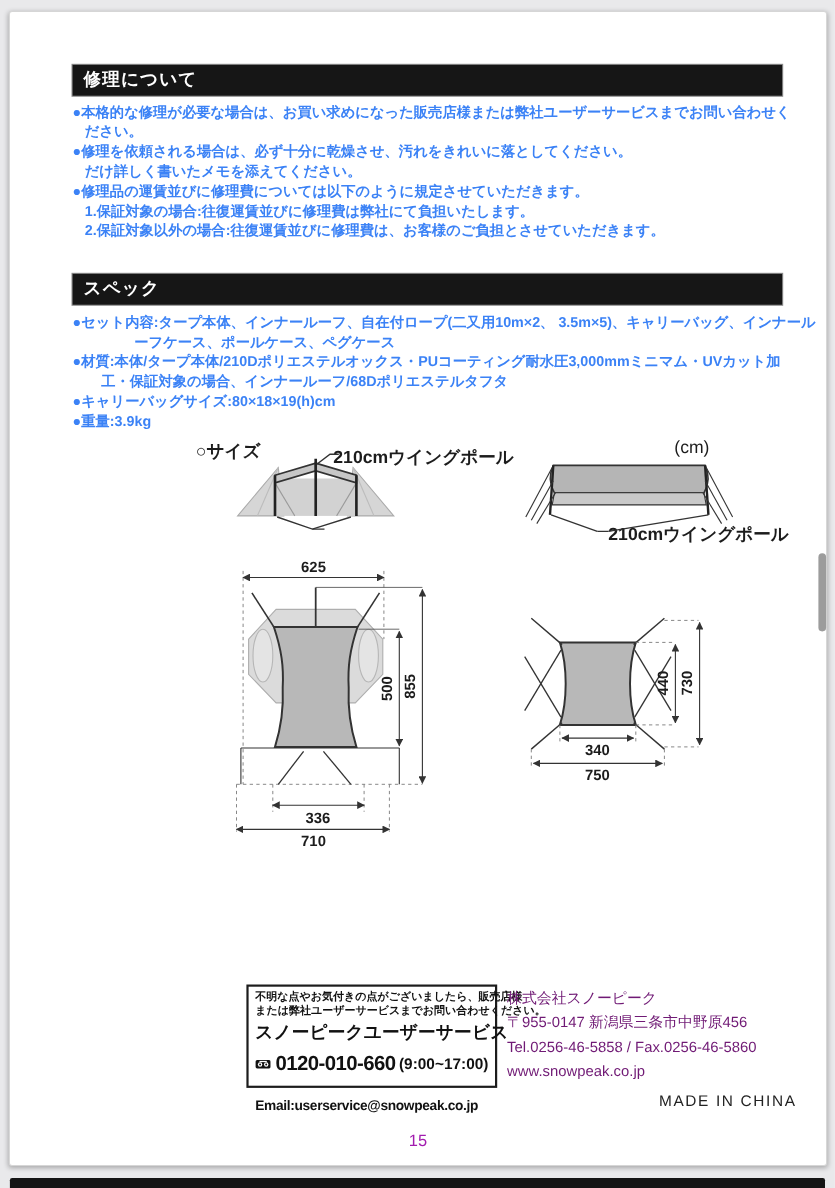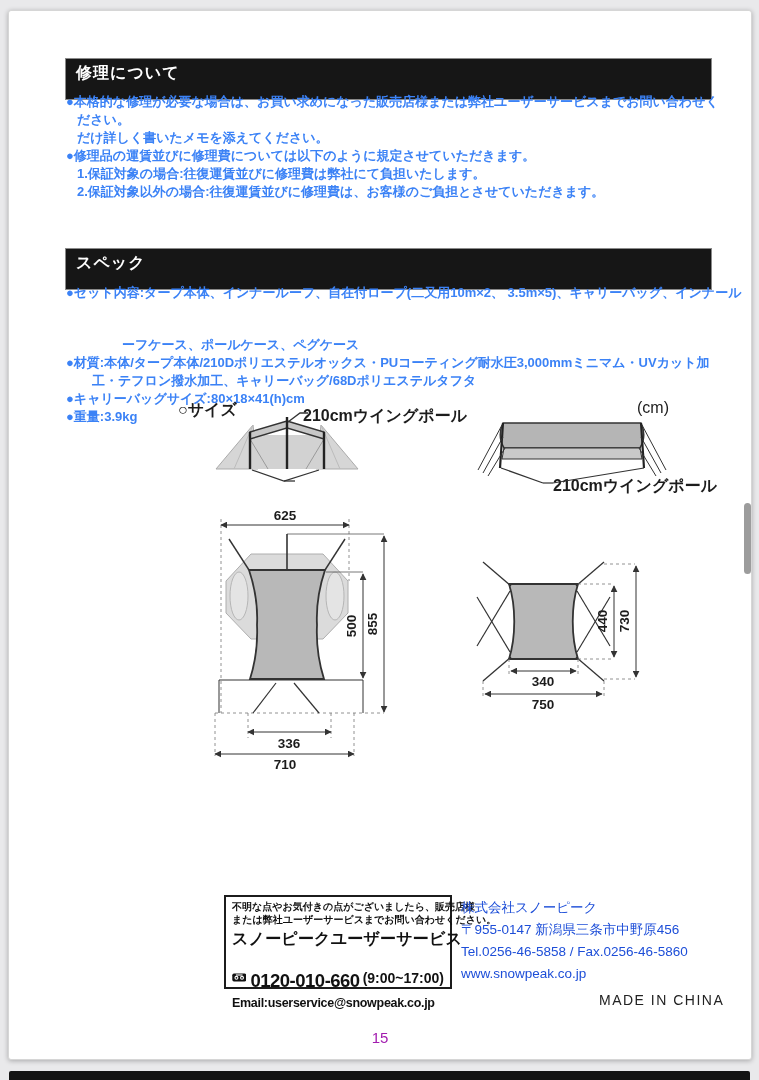--- a/index.html
+++ b/index.html
@@ -1,44 +1,44 @@
 <!DOCTYPE html>
 <html><head>
 <meta charset="utf-8">
 <style>
   html,body{margin:0;padding:0;}
   body{font-family:"Liberation Sans","DejaVu Sans",sans-serif;}
   #screen{position:relative;width:759px;height:1080px;background:#e9e9eb;overflow:hidden;}
   .page{position:absolute;left:8px;top:10px;width:742px;height:1048px;background:#ffffff;
         border:1px solid #d6d6d6;border-radius:3px;box-shadow:0 1px 5px rgba(0,0,0,0.28);}
   .abs{position:absolute;}
-  .bar{position:absolute;left:57px;width:645px;height:40px;background:#161616;
+  .bar{position:absolute;left:57px;width:645px;height:28px;background:#161616;
        box-shadow:0 0 0 1px #8a8a8a;}
   .bar span{display:block;color:#ffffff;font-size:16px;font-weight:700;line-height:28px;
        padding-left:10px;letter-spacing:1px;}
   .textblock{position:absolute;left:57px;width:652px;color:#3b82f6;}
   .tl{font-size:13px;line-height:18px;font-weight:600;white-space:nowrap;}
   .ind1{padding-left:11px;}
-  .indA{padding-left:56px;margin-top:34px;}
+  .indA{padding-left:56px;}
   .indB{padding-left:26px;}
   .small-label{position:absolute;font-size:16px;font-weight:600;color:#1c1c1c;white-space:nowrap;}
   svg text.dim{font-family:"Liberation Sans","DejaVu Sans",sans-serif;font-size:13.5px;
        font-weight:600;fill:#1c1c1c;}
   .dl{stroke:#333;stroke-width:1;}
   .dash{stroke:#777;stroke-width:0.8;stroke-dasharray:3,3;}
   .thin{stroke:#555;stroke-width:0.8;}
   .contact-box{position:absolute;left:215px;top:884px;width:228px;height:94px;
        border:2px solid #1c1c1c;padding:4px 6px;box-sizing:border-box;color:#111;}
   .contact-note{font-size:10px;font-weight:700;line-height:12.5px;white-space:nowrap;}
   .contact-title{font-size:16px;font-weight:800;margin-top:3px;white-space:nowrap;letter-spacing:0.2px;}
-  .phone-row{display:flex;align-items:flex-start;margin-top:20px;}
+  .phone-row{display:flex;align-items:center;margin-top:6px;}
   .phone-number{font-size:18.5px;font-weight:800;margin-left:4px;letter-spacing:-0.5px;white-space:nowrap;}
   .phone-hours{font-size:14px;font-weight:700;margin-left:3px;white-space:nowrap;}
-  .contact-email{font-size:12.5px;font-weight:800;margin-top:4px;letter-spacing:-0.3px;white-space:nowrap;}
-  .company{position:absolute;left:452px;top:886px;color:#1d4ed8;}
+  .contact-email{font-size:12.5px;font-weight:800;margin-top:20px;letter-spacing:-0.3px;white-space:nowrap;}
+  .company{position:absolute;left:452px;top:886px;color:#701a75;}
   .company div{font-size:13.5px;line-height:22px;white-space:nowrap;}
   .made-in{position:absolute;left:590px;top:981px;font-size:14px;letter-spacing:1.5px;color:#222;white-space:nowrap;}
   .page-num{position:absolute;left:0;right:0;top:1018px;text-align:center;font-size:15px;color:#a21caf;}
   .next-page-edge{position:absolute;left:9px;top:1071px;width:741px;height:9px;background:#141414;
        border-radius:2px 2px 0 0;}
   .scrollbar-thumb{position:absolute;left:744px;top:503px;width:7px;height:71px;background:#9c9c9c;
        border-radius:3.5px;}
   .freedial{display:inline-block;}
 </style>
 </head>
@@ -46,40 +46,41 @@
 
 <div id="screen">
   <div class="page">
 
     <div class="bar" style="top:48px;">
       <span>修理について</span>
     </div>
     <div class="textblock" style="top:82px;">
       <div class="tl">●本格的な修理が必要な場合は、お買い求めになった販売店様または弊社ユーザーサービスまでお問い合わせく</div>
       <div class="tl ind1">ださい。</div>
+      <div class="tl">●修理を依頼される場合は、必ず十分に乾燥させ、汚れをきれいに落としてください。</div>
       <div class="tl ind1">だけ詳しく書いたメモを添えてください。</div>
       <div class="tl">●修理品の運賃並びに修理費については以下のように規定させていただきます。</div>
       <div class="tl ind1">1.保証対象の場合:往復運賃並びに修理費は弊社にて負担いたします。</div>
       <div class="tl ind1">2.保証対象以外の場合:往復運賃並びに修理費は、お客様のご負担とさせていただきます。</div>
     </div>
 
     <div class="bar" style="top:238px;">
       <span>スペック</span>
     </div>
     <div class="textblock" style="top:273px;">
       <div class="tl">●セット内容:タープ本体、インナールーフ、自在付ロープ(二又用10m×2、 3.5m×5)、キャリーバッグ、インナール</div>
       <div class="tl indA">ーフケース、ポールケース、ペグケース</div>
       <div class="tl">●材質:本体/タープ本体/210Dポリエステルオックス・PUコーティング耐水圧3,000mmミニマム・UVカット加</div>
-      <div class="tl indB">工・テフロン撥水加工、キャリーバッグ/68Dポリエステルタフタ</div>
-      <div class="tl">●キャリーバッグサイズ:80×18×41(h)cm</div>
+      <div class="tl indB">工・保証対象の場合、インナールーフ/68Dポリエステルタフタ</div>
+      <div class="tl">●キャリーバッグサイズ:80×18×19(h)cm</div>
       <div class="tl">●重量:3.9kg</div>
     </div>
 
     <div class="small-label" style="left:169px;top:389px;">○サイズ</div>
-    <div class="small-label" style="left:628px;top:388px;font-weight:400;">(cm)</div>
+    <div class="small-label" style="left:604px;top:388px;font-weight:400;">(cm)</div>
     <div class="small-label" style="left:294px;top:395px;">210cmウイングポール</div>
     <div class="small-label" style="left:544px;top:465px;">210cmウイングポール</div>
 
     <svg class="abs" style="left:187px;top:400px;" width="200" height="72" viewBox="0 0 200 72">
       <polygon points="57,14 20,58 62,58" fill="#d6d6d6" stroke="#ababab" stroke-width="1"></polygon>
       <polygon points="125,14 162,58 120,58" fill="#d6d6d6" stroke="#ababab" stroke-width="1"></polygon>
       <line x1="57" y1="14" x2="38" y2="58" stroke="#bcbcbc"></line>
       <line x1="125" y1="14" x2="144" y2="58" stroke="#bcbcbc"></line>
       <rect x="54" y="24" width="74" height="34" fill="#d2d2d2"></rect>
       <polygon points="54,21 91,10 91,17 54,28" fill="#c7c7c7" stroke="#333" stroke-width="1.5"></polygon>

